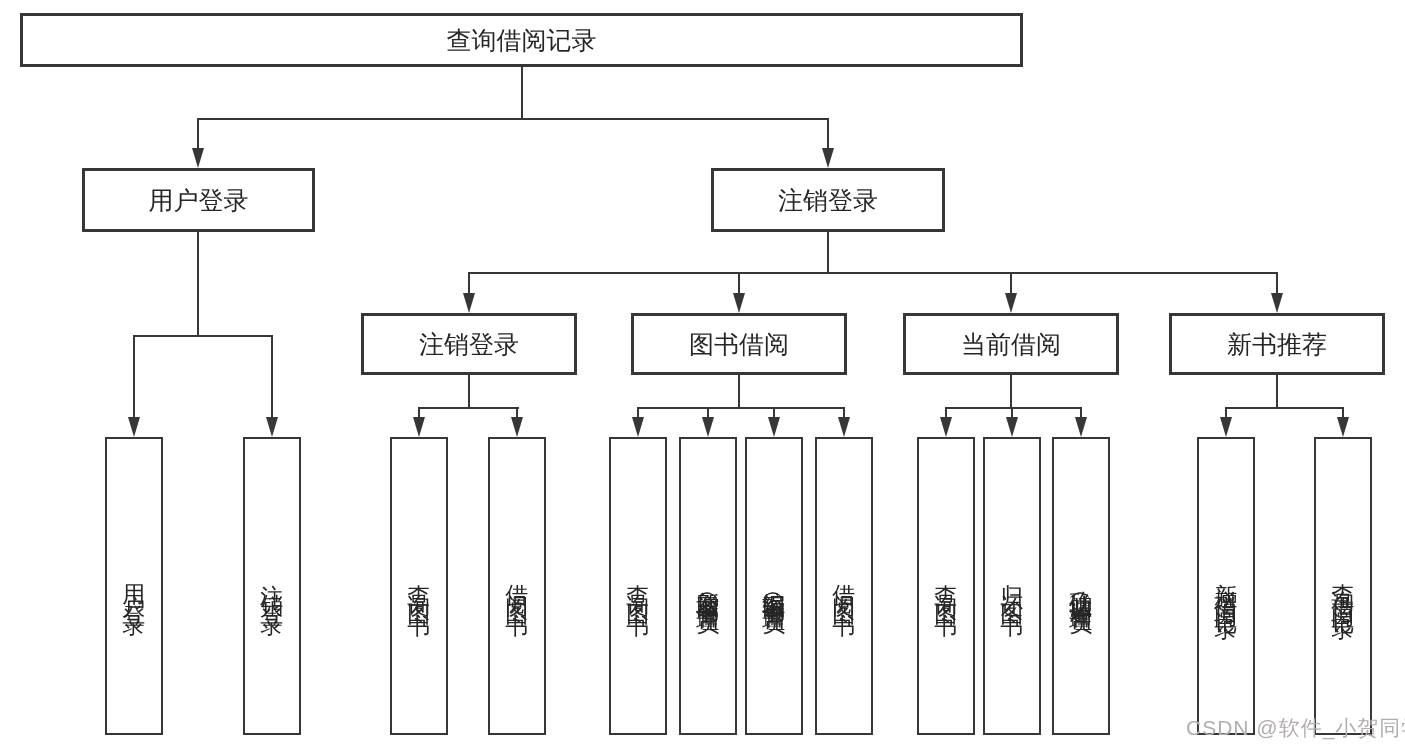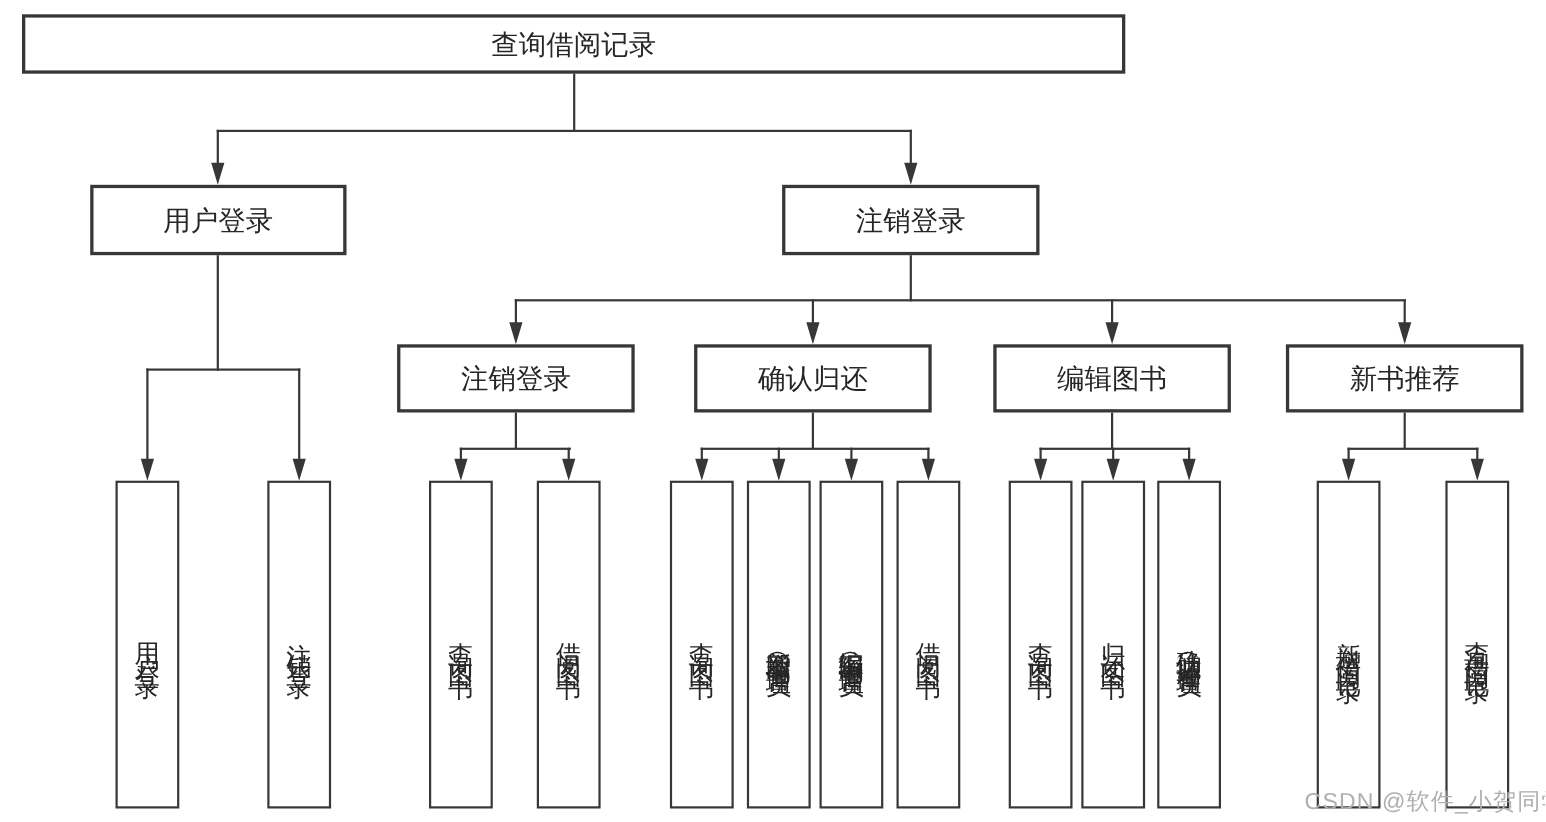--- a/index.html
+++ b/index.html
@@ -77,24 +77,24 @@
   <div class="arr" style="left:733px;top:293px"></div>
   <div class="line lv" style="left:1010px;top:272px;height:23px"></div>
   <div class="arr" style="left:1005px;top:293px"></div>
   <div class="line lv" style="left:1276px;top:272px;height:23px"></div>
   <div class="arr" style="left:1271px;top:293px"></div>
 
   <div class="box" style="left:361px;top:313px;width:216px;height:62px">
     <span class="lbl">注销登录</span>
   </div>
   <div class="box" style="left:631px;top:313px;width:216px;height:62px">
-    <span class="lbl">确认归还</span>
+    <span class="lbl">图书借阅</span>
   </div>
   <div class="box" style="left:903px;top:313px;width:216px;height:62px">
-    <span class="lbl">编辑图书</span>
+    <span class="lbl">当前借阅</span>
   </div>
   <div class="box" style="left:1169px;top:313px;width:216px;height:62px">
     <span class="lbl">新书推荐</span>
   </div>
 
   <div class="line lv" style="left:468px;top:375px;height:33px"></div>
   <div class="line lv" style="left:738px;top:375px;height:33px"></div>
   <div class="line lv" style="left:1010px;top:375px;height:33px"></div>
   <div class="line lv" style="left:1276px;top:375px;height:33px"></div>
 

